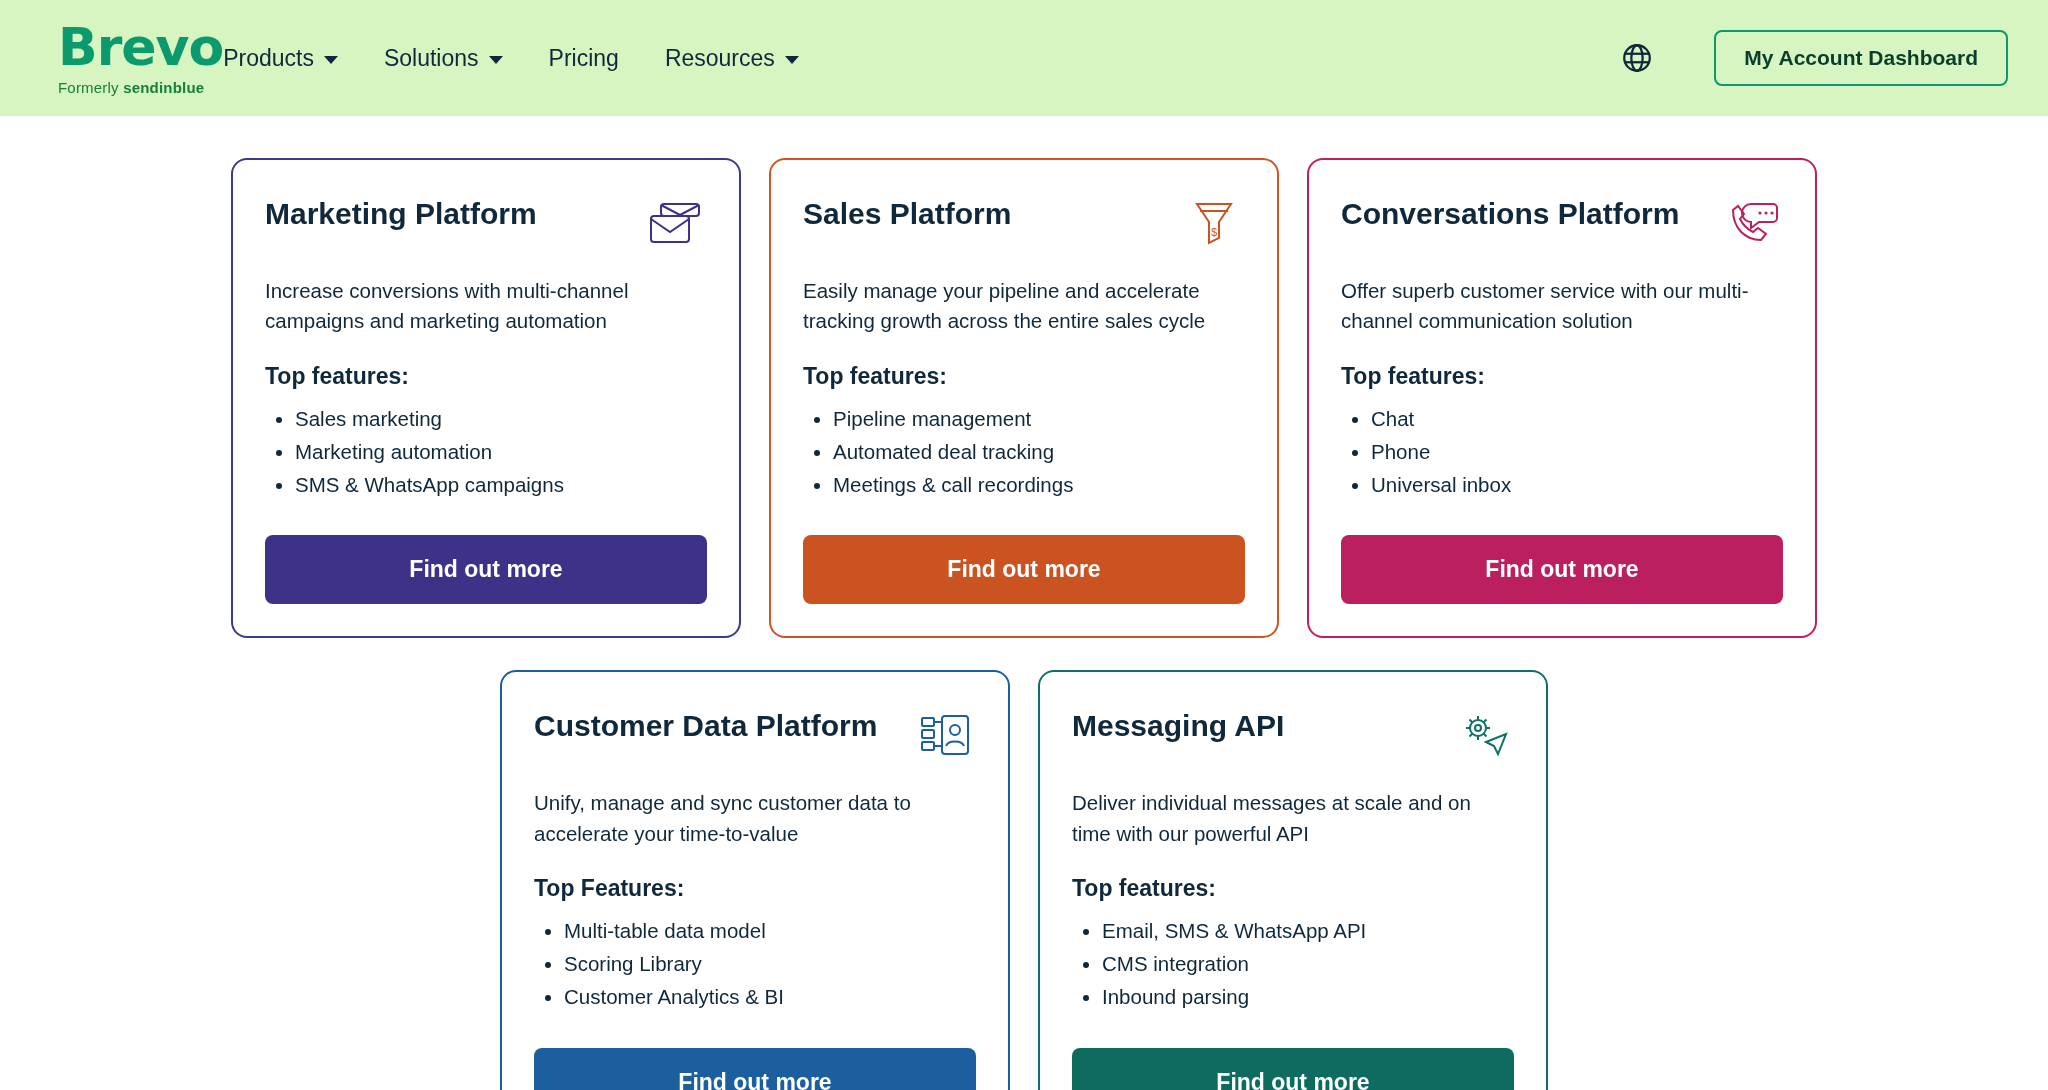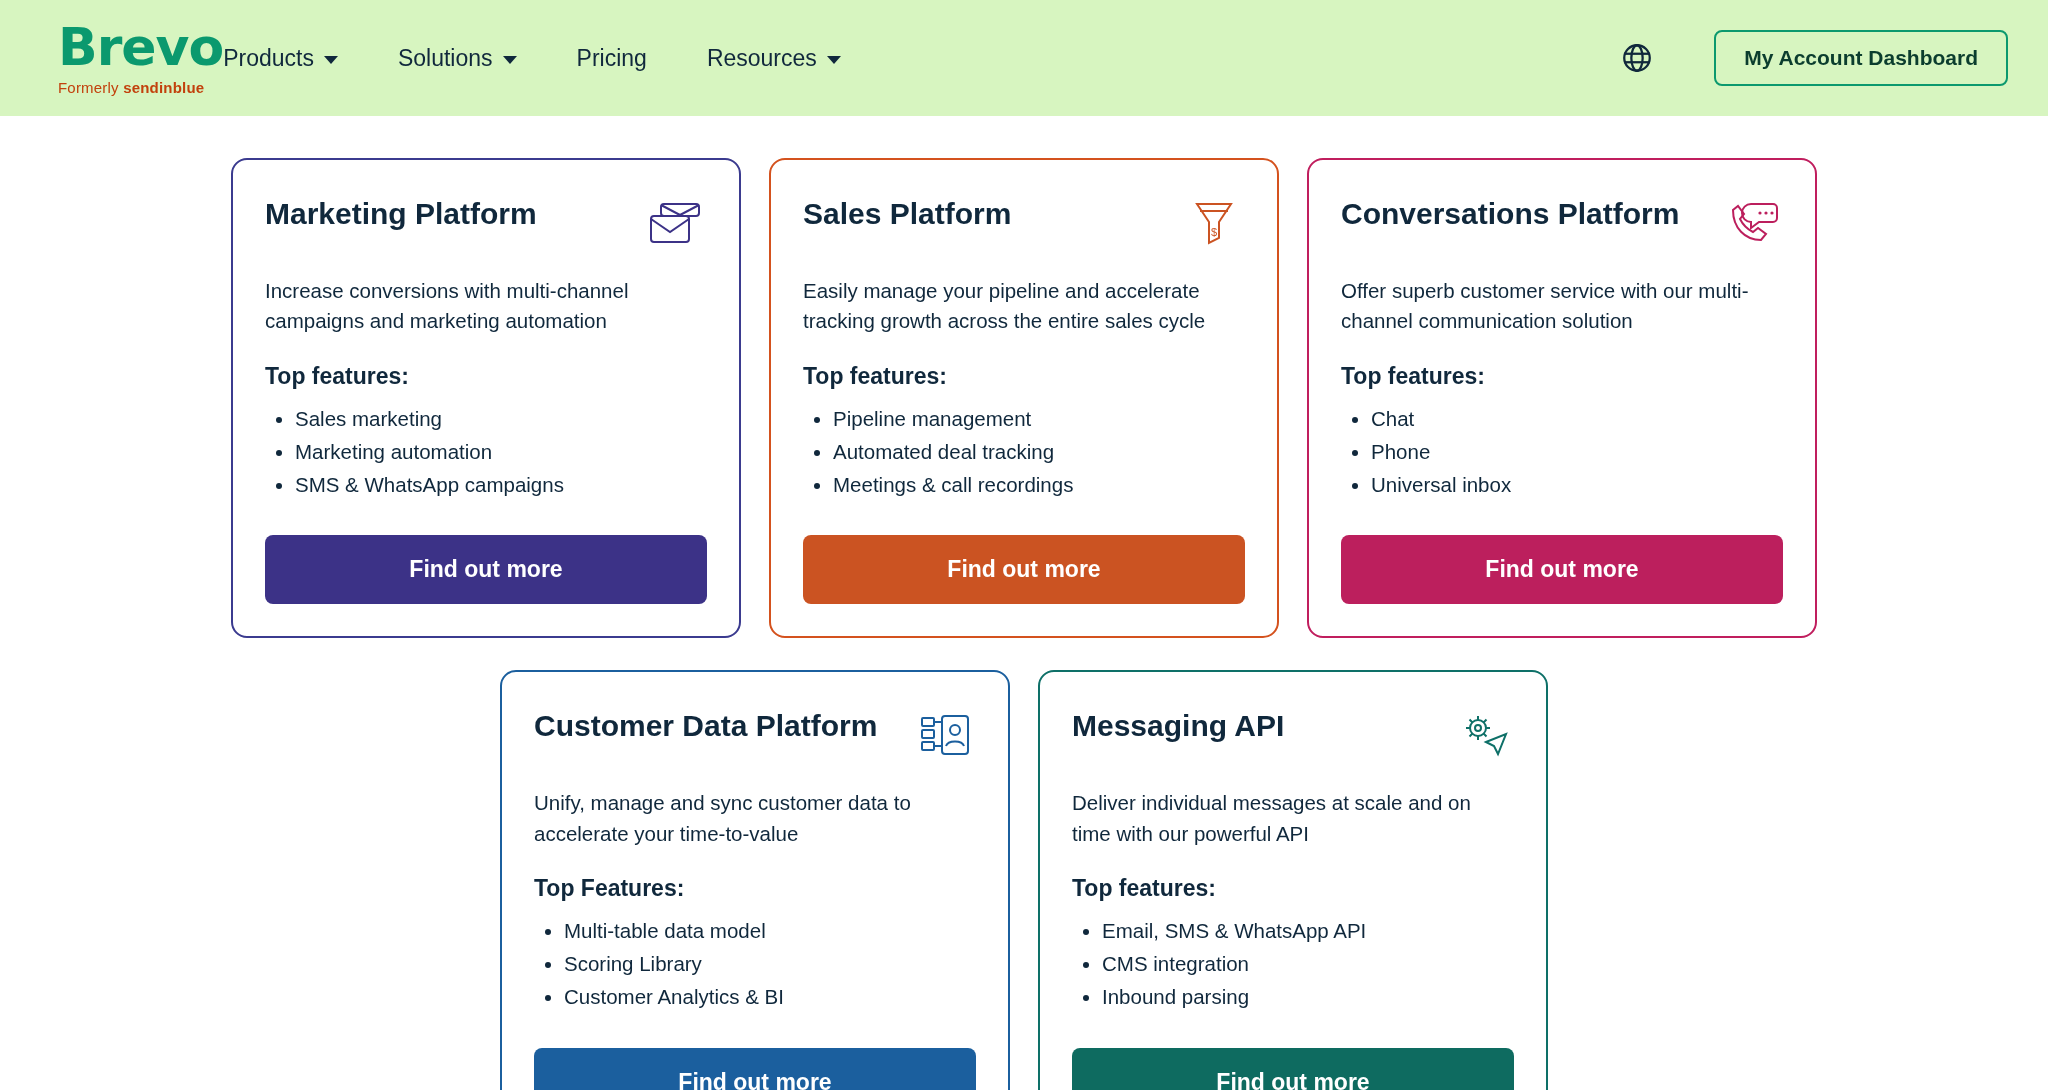--- a/index.html
+++ b/index.html
@@ -28,27 +28,27 @@
   .logo-main {
     font-family: "DejaVu Sans", sans-serif;
     font-size: 52px;
     font-weight: bold;
     color: #0b996e;
     letter-spacing: -1px;
     line-height: 1.0;
   }
   .logo-sub {
     font-size: 15px;
-    color: #c2410c;
+    color: #15803d;
     margin-top: 6px;
     letter-spacing: 0.2px;
   }
   .logo-sub b { font-weight: bold; }
 
-  .nav { display: flex; align-items: center; gap: 60px; }
+  .nav { display: flex; align-items: center; gap: 46px; }
   .nav-item {
     display: flex;
     align-items: center;
     gap: 10px;
     font-size: 23px;
     color: #10283c;
     cursor: pointer;
     white-space: nowrap;
   }
   .chev {

